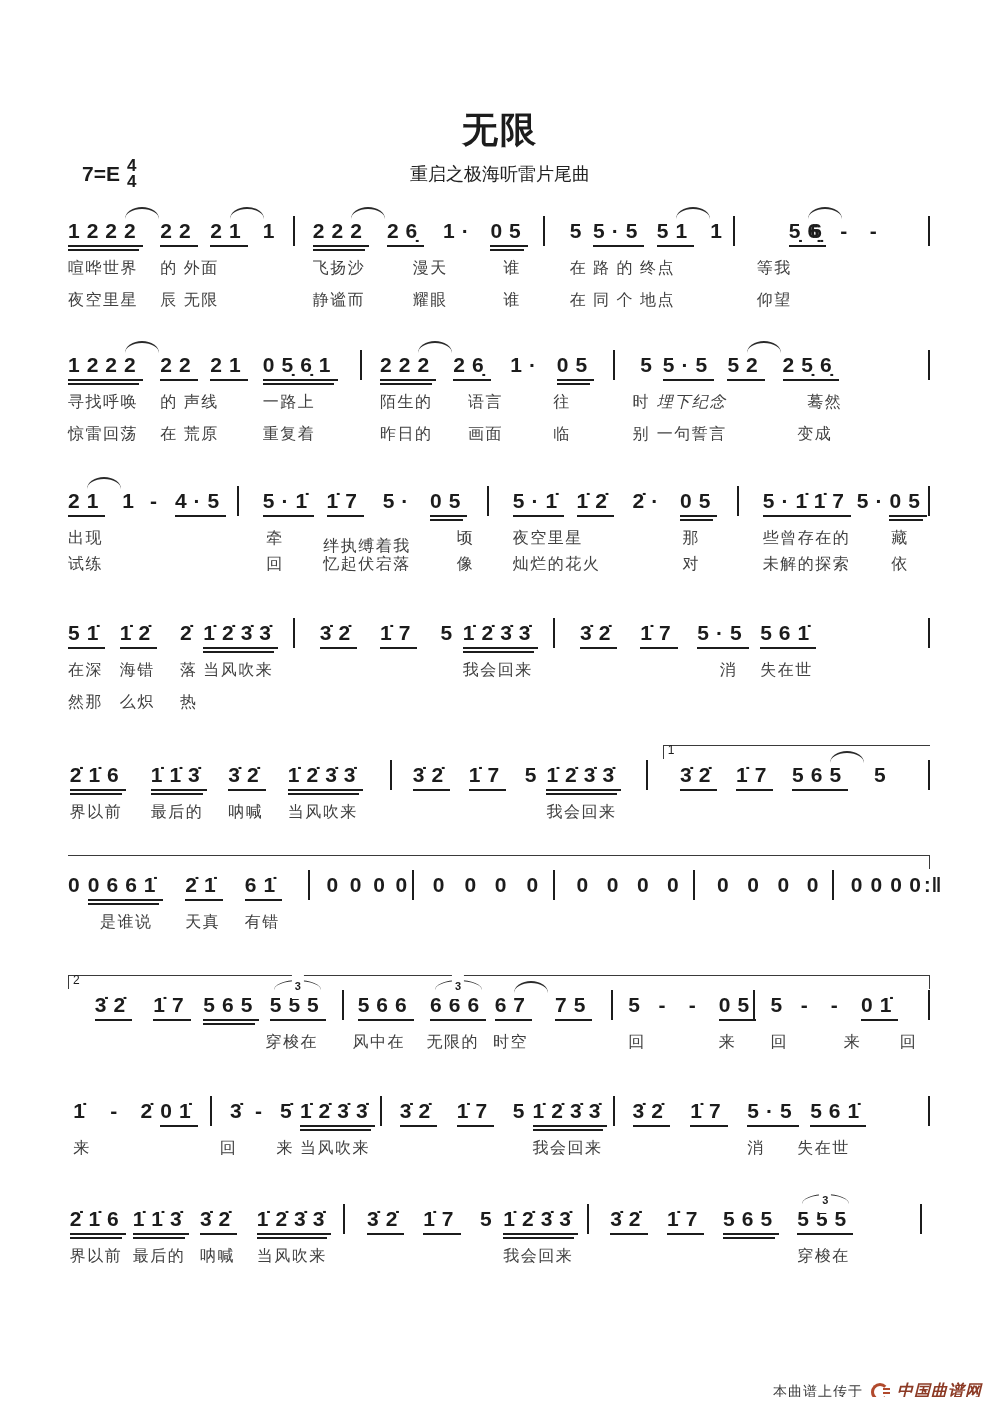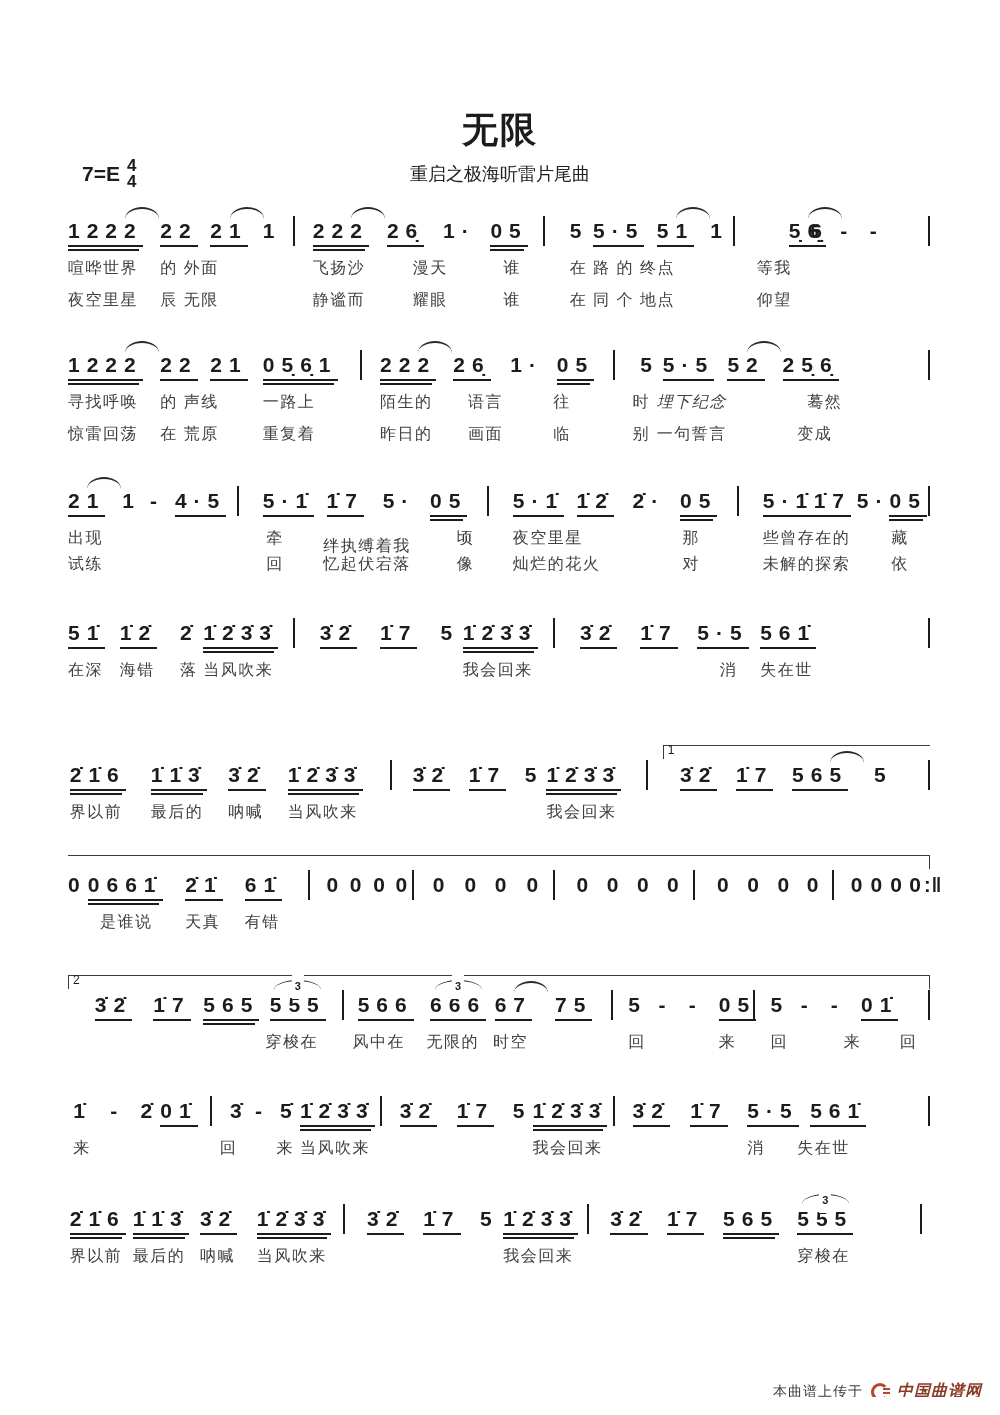--- a/index.html
+++ b/index.html
@@ -205,20 +205,25 @@
         </div>
         <div class="lyr" style="top: 40px;">
           <span style="left: 0%;">在深</span>
           <span style="left: 6%;">海错</span>
           <span style="left: 13%;">落</span>
           <span style="left: 15.7%;">当风吹来</span>
           <span style="left: 45.8%;">我会回来</span>
           <span style="left: 75.6%;">消</span>
           <span style="left: 80.3%;">失在世</span>
         </div>
+        <div class="lyr" style="top: 72px;">
+          <span style="left: 0%;">然那</span>
+          <span style="left: 6%;">么炽</span>
+          <span style="left: 13%;">热</span>
+        </div>
       </div>
       <div class="system" style="top: 762px;">
         <div class="volta lt" style="left: 69%; right: 0%;">
           <b>1</b>
         </div>
         <div class="notes-row">
           <span class="grp u2" style="left: 0.2%;">2̇1̇6</span>
           <span class="grp u2" style="left: 9.6%;">1̇1̇3̇</span>
           <span class="grp u1" style="left: 18.6%;">3̇2̇</span>
           <span class="grp u2" style="left: 25.5%;">1̇2̇3̇3̇</span>

